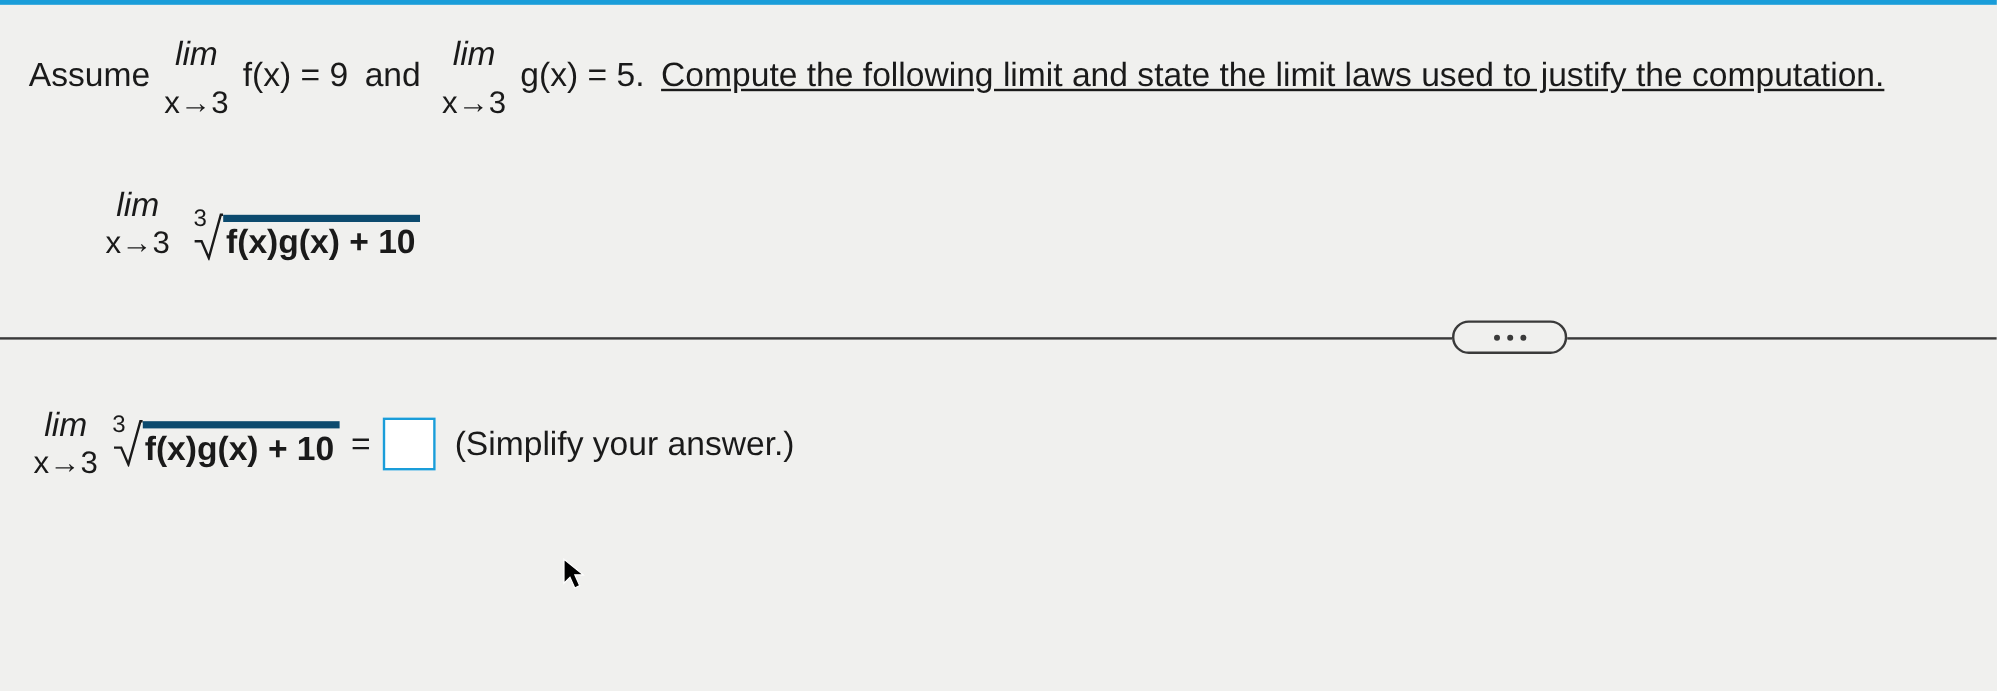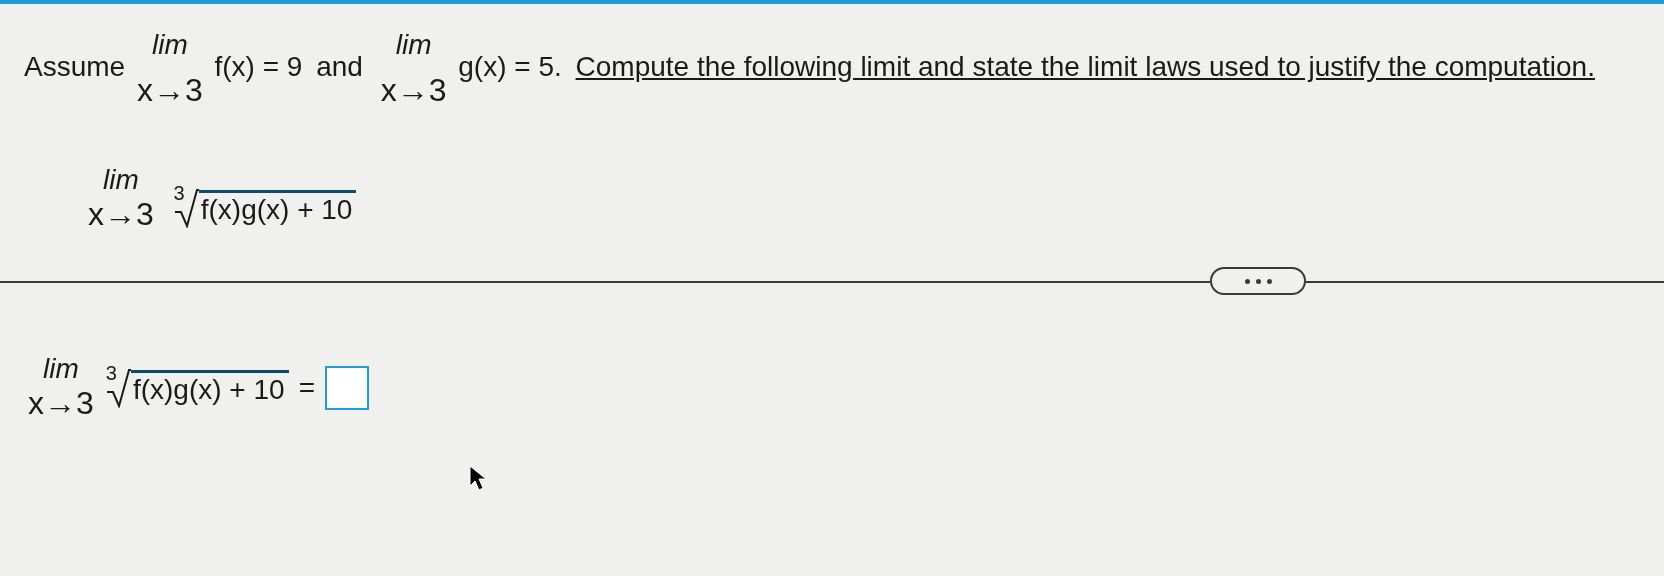--- a/index.html
+++ b/index.html
@@ -10,27 +10,27 @@
     font-family: Arial, Helvetica, sans-serif;
     font-size: 28px;
     color: #1a1a1a;
     position: relative;
     padding: 20px 24px;
     border-top: 4px solid #1a9dd9;
   }
   .question-text { line-height: 1.5; }
   .lim-block { display: inline-block; vertical-align: middle; text-align: center; margin: 0 4px; }
   .lim-top { display: block; font-style: italic; }
-  .lim-bot { display: block; font-size: 32px; }
+  .lim-bot { display: block; font-size: 26px; }
   .sub-expr { margin-left: 60px; margin-top: 50px; }
   .answer-line { margin-top: 120px; display: flex; align-items: center; }
   .root-wrap { display: inline-flex; align-items: flex-start; position: relative; }
   .root-index { font-size: 20px; position: relative; top: -6px; left: 8px; }
   .radical-svg { margin-left: -2px; }
-  .radicand { border-top: 3px solid #0c4a6e; padding: 0 4px 0 2px; line-height: 1.2; display: inline-block; }
+  .radicand { border-top: 6px solid #0c4a6e; padding: 0 4px 0 2px; line-height: 1.2; display: inline-block; font-weight: bold; }
   .eq { margin: 0 10px; }
   .answer-box {
     display: inline-block;
     width: 44px; height: 44px;
     border: 2px solid #1a9dd9;
     background: #fff;
     vertical-align: middle;
   }
   .hint { margin-left: 16px; }
   .divider-row { position: absolute; left: 0; right: 0; top: 263px; height: 28px; }
@@ -97,17 +97,18 @@
   </span>
   <span class="root-wrap">
     <span class="root-index">3</span>
     <svg class="radical-svg" width="24" height="40" viewBox="0 0 24 40">
       <path d="M0 24 L6 24 L12 38 L22 2 L24 2" stroke="#1a1a1a" stroke-width="2" fill="none"></path>
     </svg>
     <span class="radicand" style="margin-top:2px;">f(x)g(x) + 10</span>
   </span>
   <span class="eq">=</span>
   <span class="answer-box"></span>
+  <span class="hint">(Simplify your answer.)</span>
 </div>
 
 <svg class="cursor" width="22" height="30" viewBox="0 0 22 30">
   <path d="M2 2 L2 22 L7 17 L11 26 L15 24 L11 15 L18 15 Z" fill="#000" stroke="#fff" stroke-width="1"></path>
 </svg>
 
 </body></html>

